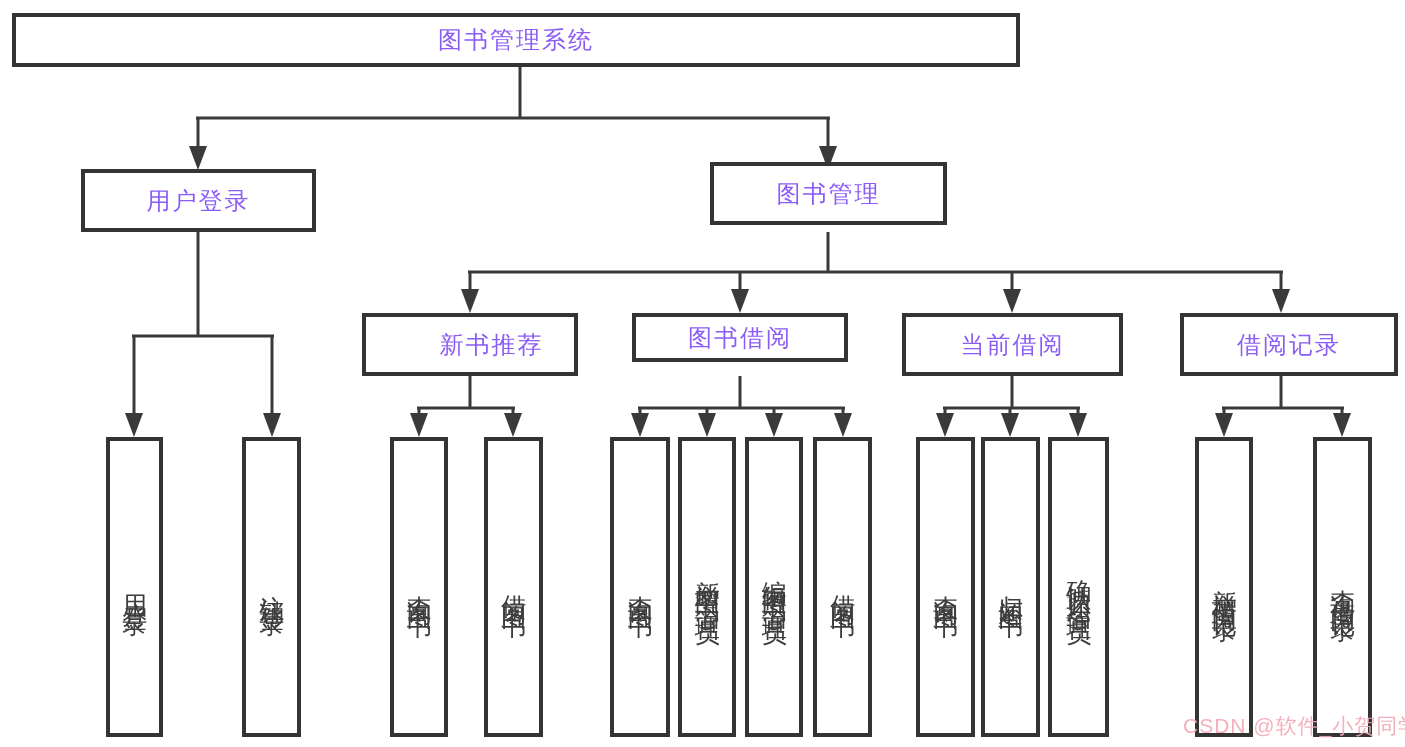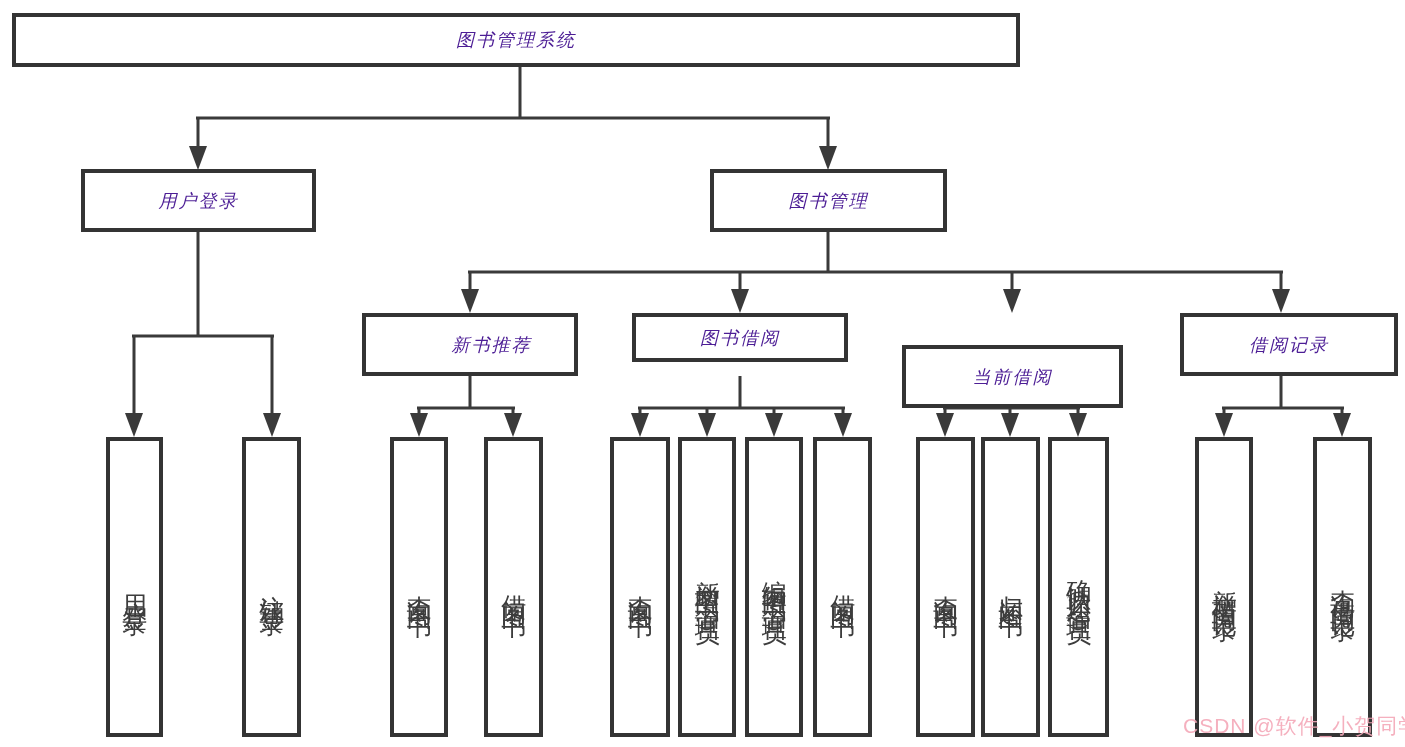--- a/index.html
+++ b/index.html
@@ -17,25 +17,24 @@
     width: 1405px; height: 747px;
   }
   .node {
     position: absolute;
     box-sizing: border-box;
     border: 4px solid #343434;
     background: #ffffff;
     display: flex;
     align-items: center;
     justify-content: center;
-    color: #4c1d95;
-    font-size: 18px;
+    color: #8b5cf6;
+    font-size: 24px;
     letter-spacing: 2px;
     white-space: nowrap;
-    font-style: italic;
   }
   .leaf {
     position: absolute;
     box-sizing: border-box;
     border: 4px solid #343434;
     background: #ffffff;
     display: flex;
     align-items: center;
     justify-content: center;
     top: 437px;
@@ -97,25 +96,25 @@
              M936,413h18L945,437z
              M1001,413h18L1010,437z
              M1069,413h18L1078,437z
              M1215,413h18L1224,437z
              M1333,413h18L1342,437z"></path>
   </svg>
 
   <div class="node" style="left:12px; top:13px; width:1008px; height:54px;">图书管理系统</div>
 
   <div class="node" style="left:81px; top:169px; width:235px; height:63px;">用户登录</div>
-  <div class="node" style="left:710px; top:169px; width:237px; height:63px;">图书管理</div>
+  <div class="node" style="left:710px; top:162px; width:237px; height:63px;">图书管理</div>
 
   <div class="node" style="left:362px; top:313px; width:216px; height:63px;padding-left:43px;">新书推荐</div>
   <div class="node" style="left:632px; top:313px; width:216px; height:49px;">图书借阅</div>
-  <div class="node" style="left:902px; top:313px; width:221px; height:63px;margin-top:32px;">当前借阅</div>
+  <div class="node" style="left:902px; top:313px; width:221px; height:63px;">当前借阅</div>
   <div class="node" style="left:1180px; top:313px; width:218px; height:63px;">借阅记录</div>
 
   <div class="leaf" style="left:106px; width:57px;">
     <span class="vtext">用户登录</span>
   </div>
   <div class="leaf" style="left:242px; width:59px;">
     <span class="vtext">注销登录</span>
   </div>
 
   <div class="leaf" style="left:390px; width:58px;">

